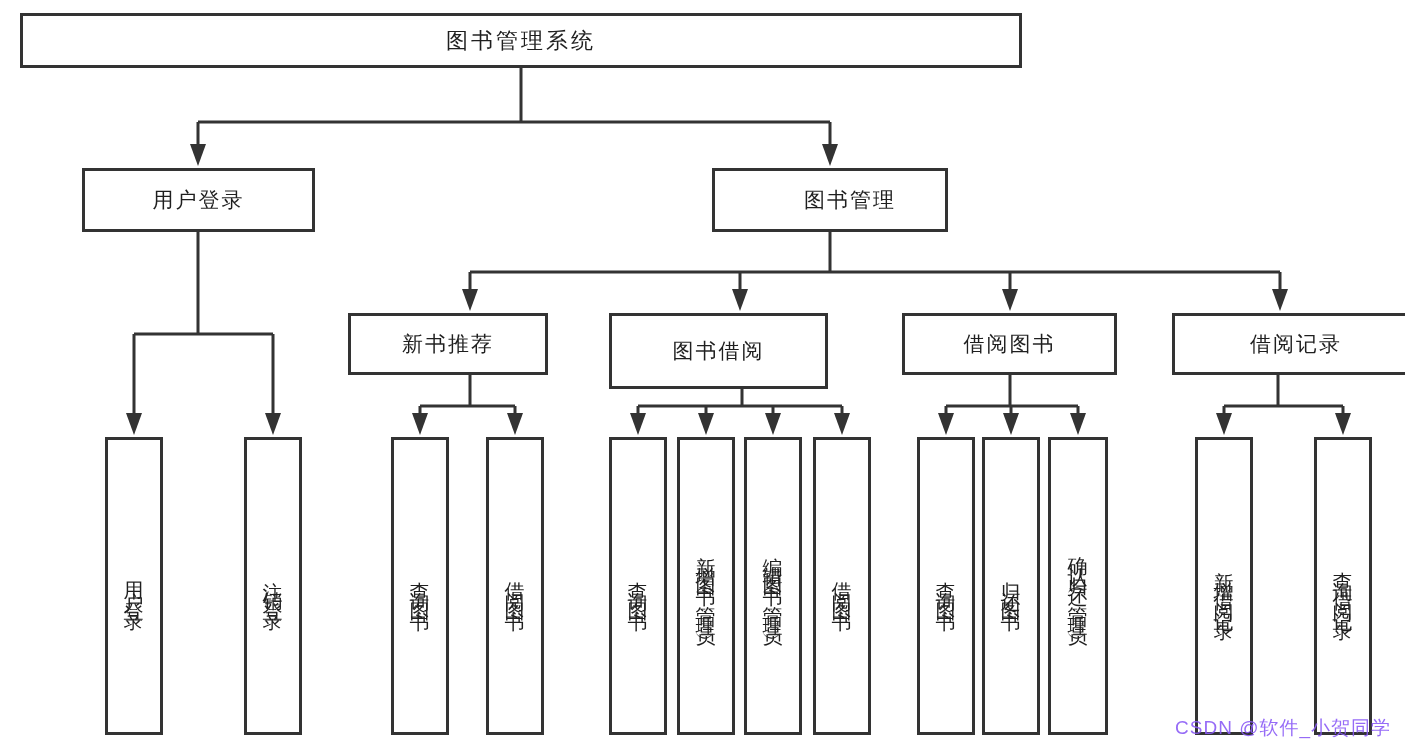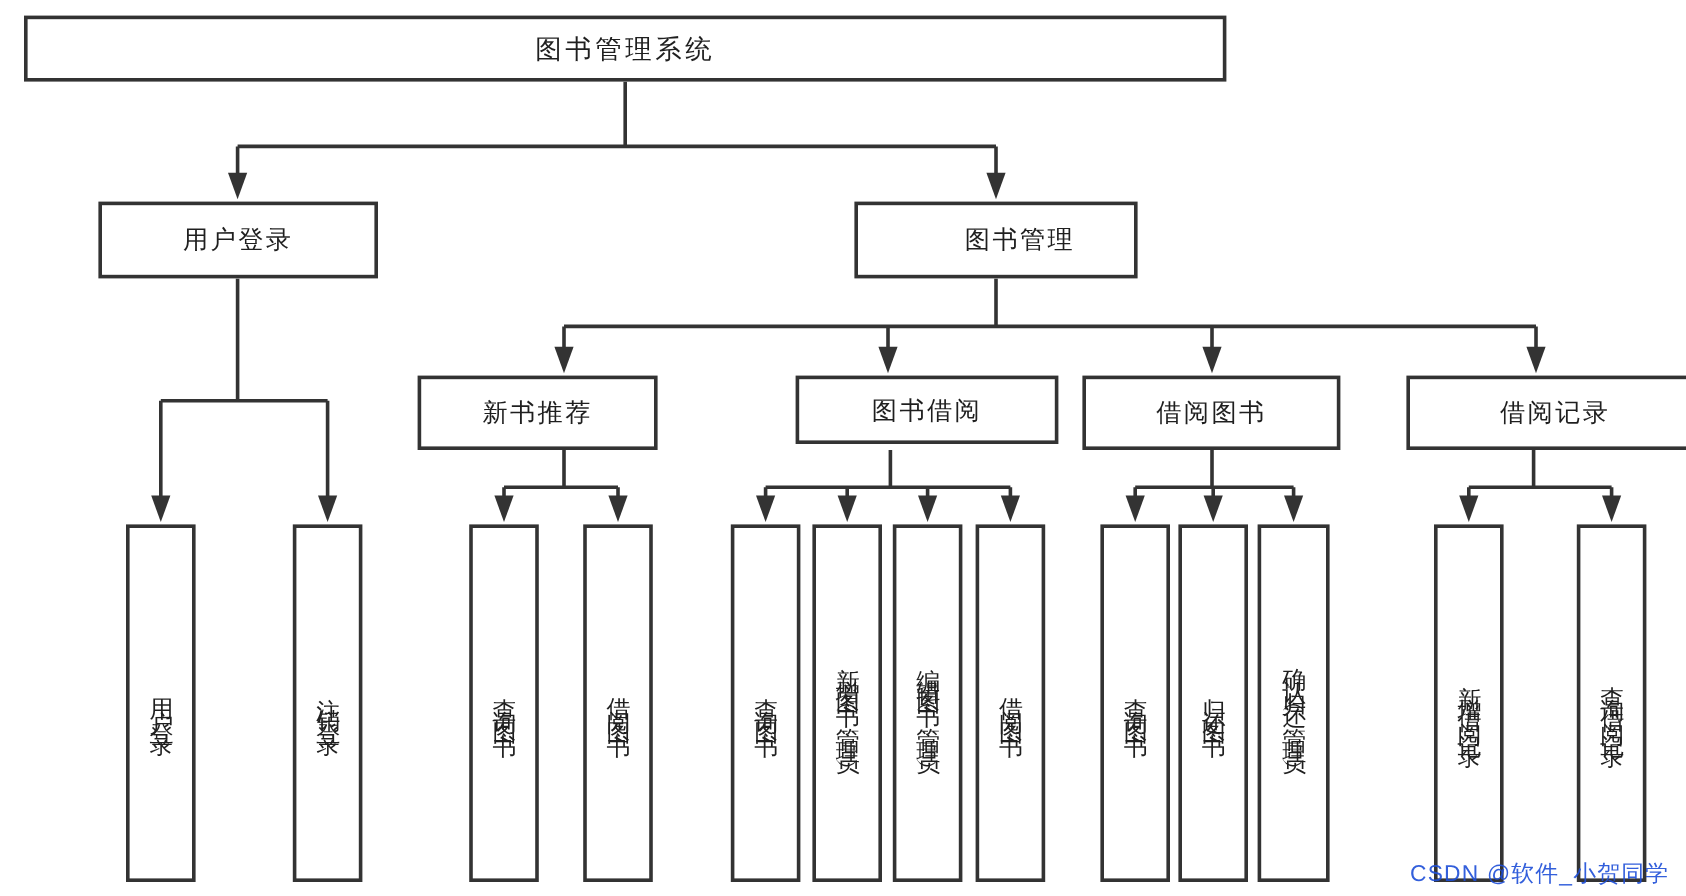--- a/index.html
+++ b/index.html
@@ -46,21 +46,21 @@
     text-orientation: mixed;
     font-size: 20px;
     letter-spacing: 10px;
     line-height: 1;
   }
   .watermark {
     position: absolute;
     right: 14px;
     bottom: 6px;
     font-size: 19px;
-    color: #1d4ed8;
+    color: #8b5cf6;
     opacity: 0.9;
     z-index: 3;
     letter-spacing: 1px;
     white-space: nowrap;
   }
 </style>
 </head>
 <body>
 
 <div id="stage">
@@ -100,21 +100,21 @@
       <use href="#ah" x="1343" y="435"></use>
     </g>
   </svg>
 
   <div class="node root-node" style="left:20px; top:13px; width:1002px; height:55px;">图书管理系统</div>
 
   <div class="node h-node" style="left:82px; top:168px; width:233px; height:64px;">用户登录</div>
   <div class="node h-node" style="left:712px; top:168px; width:236px; height:64px;padding-left:40px;">图书管理</div>
 
   <div class="node h-node" style="left:348px; top:313px; width:200px; height:62px;">新书推荐</div>
-  <div class="node h-node" style="left:663px; top:313px; width:219px; height:57px;">图书借阅</div>
+  <div class="node h-node" style="left:609px; top:313px; width:219px; height:76px;">图书借阅</div>
   <div class="node h-node" style="left:902px; top:313px; width:215px; height:62px;">借阅图书</div>
   <div class="node h-node" style="left:1172px; top:313px; width:248px; height:62px;">借阅记录</div>
 
   <div class="node leaf" style="left:105px; top:437px; width:58px; height:298px;">用户登录</div>
   <div class="node leaf" style="left:244px; top:437px; width:58px; height:298px;">注销登录</div>
 
   <div class="node leaf" style="left:391px; top:437px; width:58px; height:298px;">查询图书</div>
   <div class="node leaf" style="left:486px; top:437px; width:58px; height:298px;">借阅图书</div>
 
   <div class="node leaf" style="left:609px; top:437px; width:58px; height:298px;">查询图书</div>

